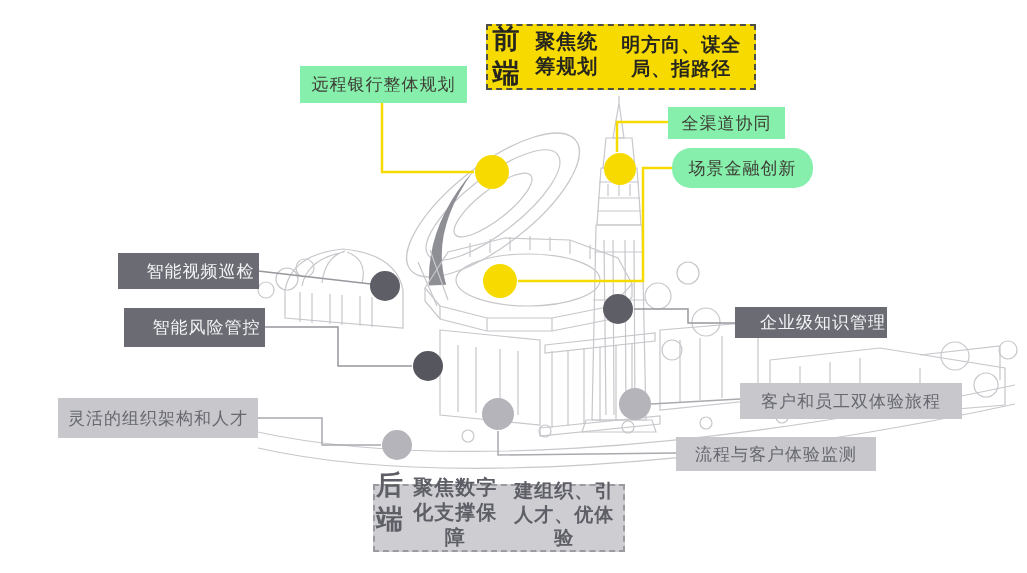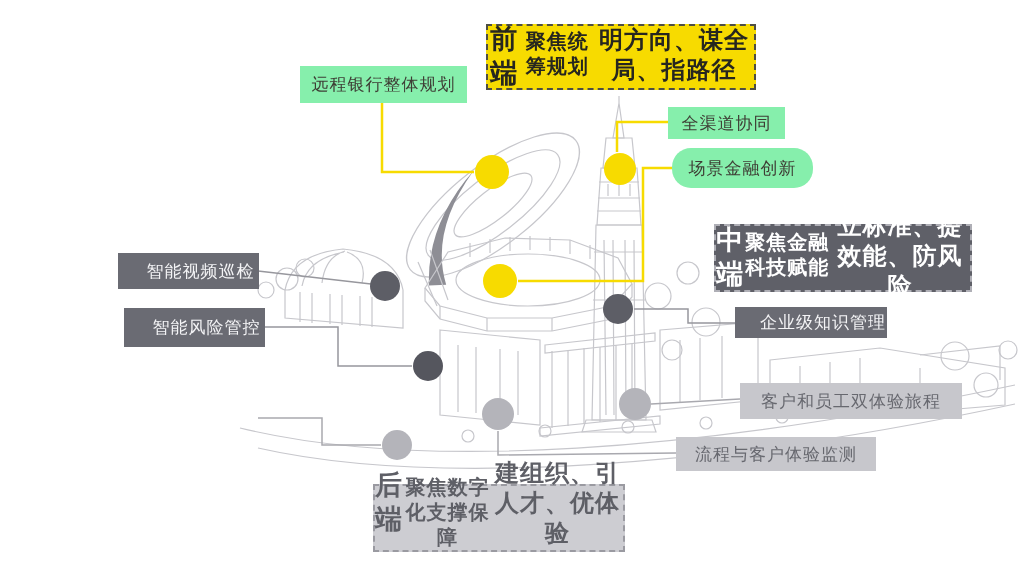--- a/index.html
+++ b/index.html
@@ -14,21 +14,21 @@
   }
   .label.yellow{background:#86efac;color:#3E3E35;}
   .label.dark{background:#6A6B73;color:#F4F4F6;padding-left:24px;}
   .label.light{background:#C7C7CC;color:#67686F;}
   .headline{
     position:absolute;display:flex;align-items:center;justify-content:center;
     text-align:center;box-sizing:border-box;line-height:1.25;font-weight:bold;letter-spacing:1px;
   }
   .headline .line1{display:flex;align-items:baseline;font-size:20px;}
   .headline .line1 .big{font-size:27px;}
-  .headline .line2{font-size:24px;font-family:Liberation Mono, monospace;}
+  .headline .line2{font-size:19px;}
   .headline.front{background:#F7DB00;border:2px dashed #4E4E44;color:#26261f;}
   .headline.mid{background:#5F6068;border:2px dashed #AFAFB6;color:#ffffff;}
   .headline.back{background:#CDCDD2;border:2px dashed #9A9AA1;color:#5E5F66;}
 </style>
 </head>
 <body>
 
 <div class="canvas">
 
   <svg class="layer" width="1027" height="573" viewBox="0 0 1027 573">
@@ -118,40 +118,34 @@
   </svg>
 
   <div class="headline front" style="left:486px;top:24px;width:270px;height:66px;">
     <div class="line1">
       <span class="big">前端</span>
         <span>聚焦统筹规划</span>
     </div>
     <div class="line2">明方向、谋全局、指路径</div>
   </div>
 
-  <div class="headline mid" style="left:714px;top:224px;width:258px;height:68px;">
-    <div class="line1">
-      <span class="big">中端</span>
-        <span>聚焦金融科技赋能</span>
-    </div>
-    <div class="line2">立标准、提效能、防风险</div>
-  </div>
 
   <div class="headline back" style="left:373px;top:484px;width:252px;height:68px;align-items:flex-end;">
     <div class="line1">
       <span class="big">后端</span>
         <span>聚焦数字化支撑保障</span>
     </div>
     <div class="line2">建组织、引人才、优体验</div>
   </div>
 
   <div class="label yellow" style="left:300px;top:66px;width:167px;height:37px;">远程银行整体规划</div>
   <div class="label yellow" style="left:668px;top:107px;width:117px;height:32px;">全渠道协同</div>
   <div class="label yellow" style="left:672px;top:148px;width:141px;height:40px;border-radius:19px;">场景金融创新</div>
 
   <div class="label dark" style="left:118px;top:253px;width:141px;height:36px;">智能视频巡检</div>
   <div class="label dark" style="left:124px;top:308px;width:141px;height:39px;">智能风险管控</div>
   <div class="label dark" style="left:735px;top:307px;width:152px;height:31px;">企业级知识管理</div>
 
+  <div class="label light" style="left:58px;top:398px;width:200px;height:40px;">灵活的组织架构和人才</div>
   <div class="label light" style="left:740px;top:383px;width:222px;height:36px;">客户和员工双体验旅程</div>
   <div class="label light" style="left:676px;top:437px;width:200px;height:34px;">流程与客户体验监测</div>
 
 </div>
 
 </body></html>

